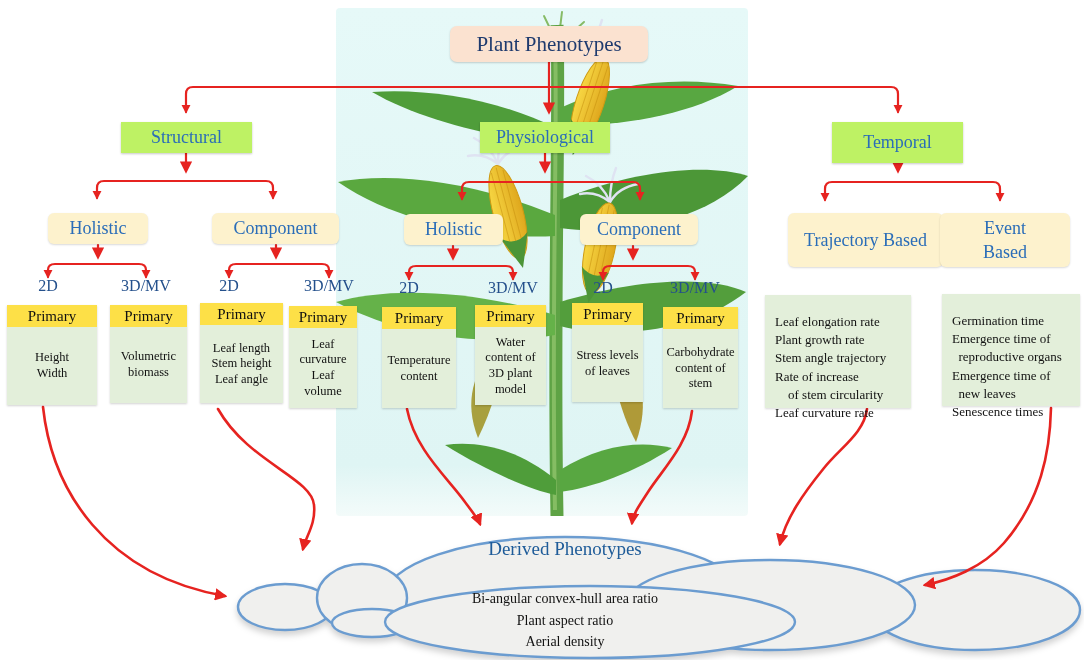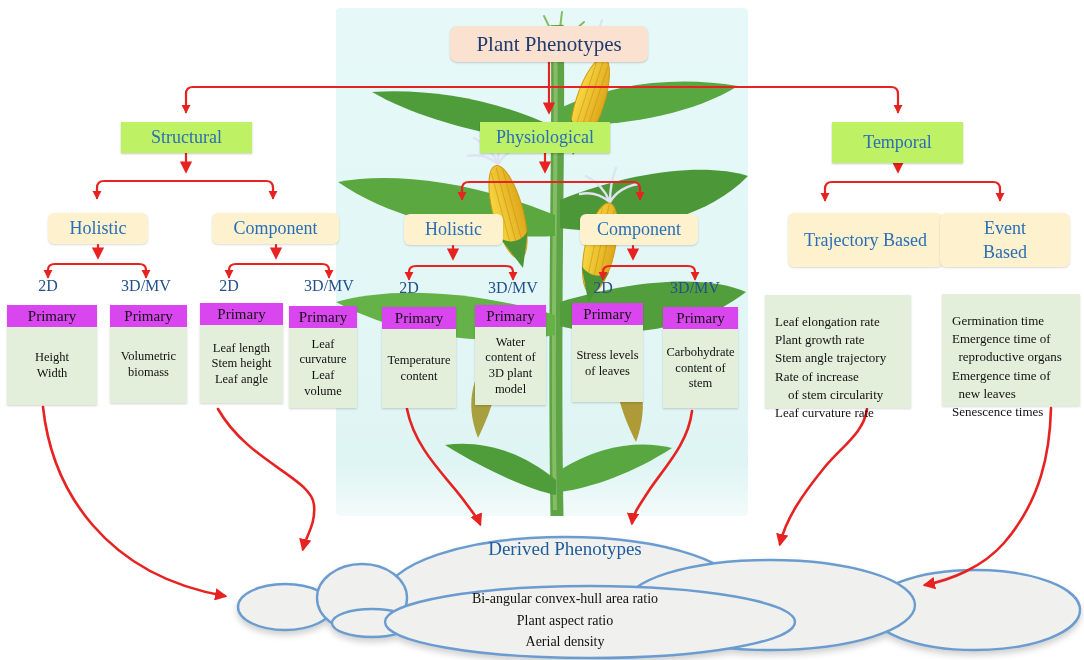--- a/index.html
+++ b/index.html
@@ -24,21 +24,21 @@
   }
   .group-node{
     background:#fdf2cd;border-radius:6px;color:#2a6db8;font-size:18px;
     box-shadow:0 1px 2px rgba(0,0,0,.15);line-height:1.35;
   }
   .mode-label{
     color:#24508c;font-size:16px;transform:translateX(-50%);white-space:nowrap;
   }
   .pbox{box-shadow:0 1px 2px rgba(0,0,0,.18);display:flex;flex-direction:column;box-sizing:border-box;}
   .pbox .hdr{
-    background:#d946ef;color:#111;font-size:15px;text-align:center;
+    background:#fde047;color:#111;font-size:15px;text-align:center;
     padding:3px 0 2px 0;flex:0 0 auto;
   }
   .pbox .bod{
     background:#e3efda;color:#111;font-size:12.5px;text-align:center;
     flex:1 1 auto;display:flex;align-items:center;justify-content:center;
     white-space:pre-line;line-height:1.25;padding:2px 1px;
   }
   .tbox{
     background:#e3efda;color:#111;font-size:13px;line-height:1.4;
     padding:18px 4px 6px 10px;white-space:pre-line;box-sizing:border-box;

